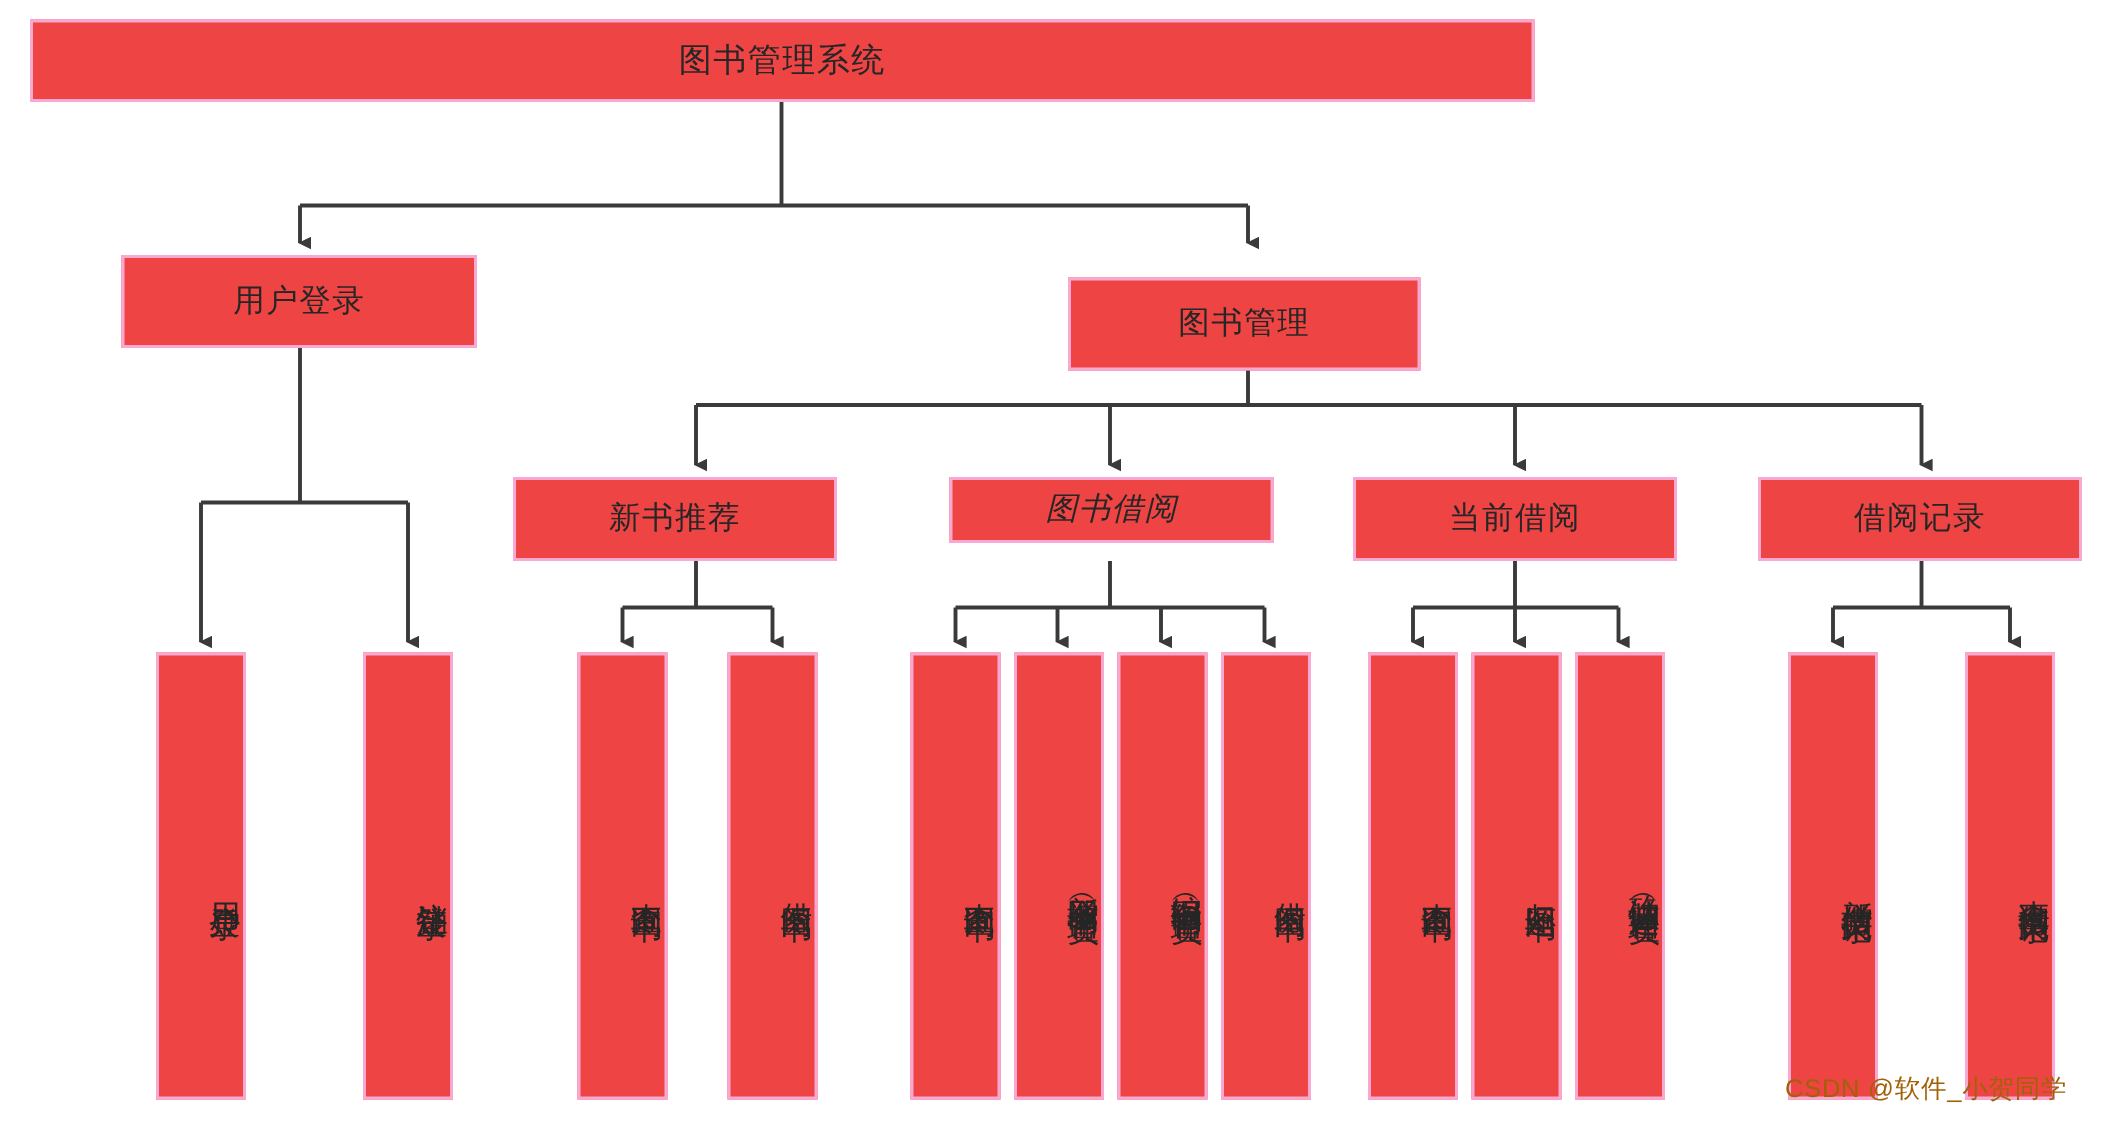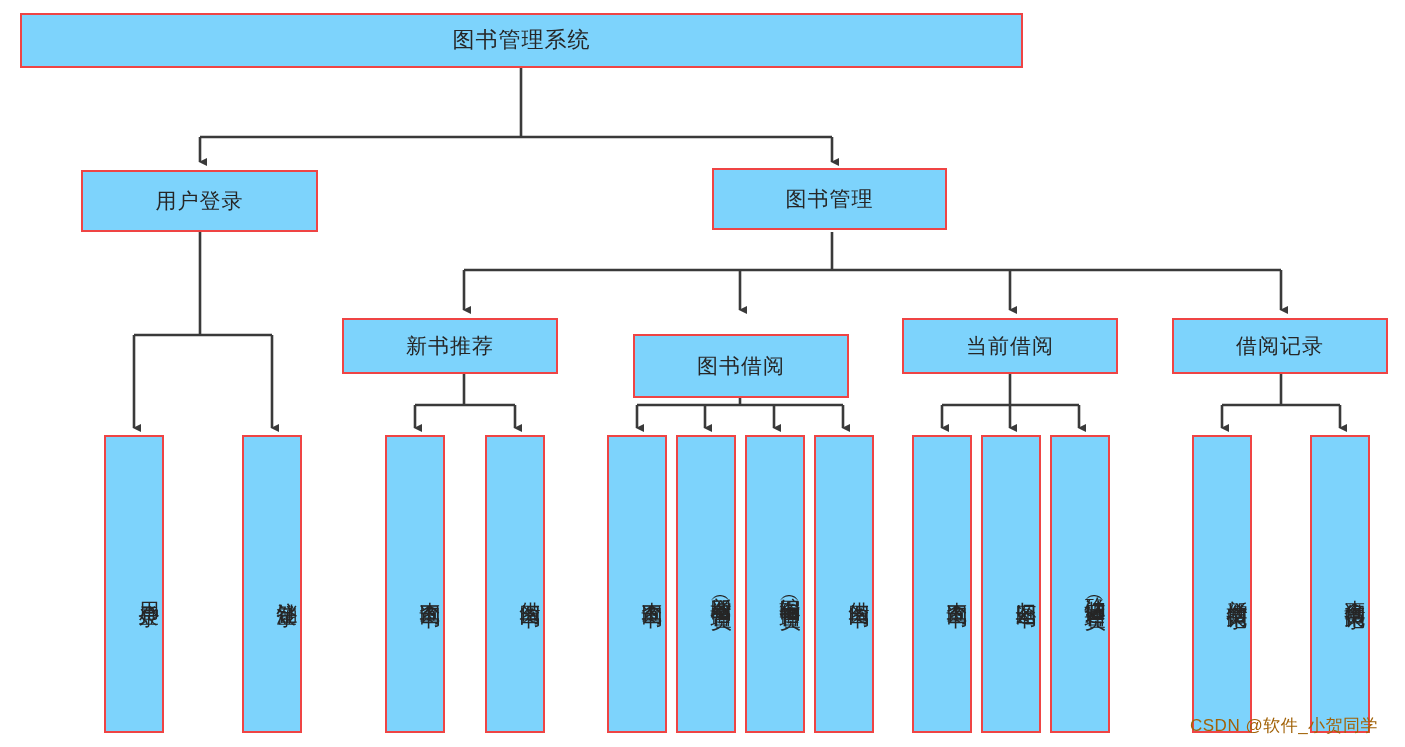--- a/index.html
+++ b/index.html
@@ -21,22 +21,22 @@
     position: absolute;
     left: 0;
     top: 0;
     width: 1405px;
     height: 747px;
     pointer-events: none;
   }
   .node {
     position: absolute;
     box-sizing: border-box;
-    border: 2px solid #ef4444;
-    background: #7dd3fc;
+    border: 2px solid #f9a8d4;
+    background: #ef4444;
     display: flex;
     align-items: center;
     justify-content: center;
     color: #262626;
     z-index: 2;
   }
   .node.h {
     font-size: 21px;
     letter-spacing: 1px;
     line-height: 1.2;
@@ -127,28 +127,28 @@
     </g>
   </svg>
 
   <div class="node h root" style="left:20px; top:13px; width:1003px; height:55px;">
     <span>图书管理系统</span>
   </div>
 
   <div class="node h" style="left:81px; top:170px; width:237px; height:62px;">
     <span>用户登录</span>
   </div>
-  <div class="node h" style="left:712px; top:168px; width:235px; height:62px;text-align:center;">
+  <div class="node h" style="left:712px; top:185px; width:235px; height:62px;text-align:center;">
     <span>图书管理</span>
   </div>
 
   <div class="node h" style="left:342px; top:318px; width:216px; height:56px;">
     <span>新书推荐</span>
   </div>
-  <div class="node h" style="left:633px; top:334px; width:216px; height:64px;">
+  <div class="node h" style="left:633px; top:318px; width:216px; height:44px;font-style:italic;">
     <span>图书借阅</span>
   </div>
   <div class="node h" style="left:1172px; top:318px; width:216px; height:56px;">
     <span>借阅记录</span>
   </div>
   <div class="node h" style="left:902px; top:318px; width:216px; height:56px;">
     <span>当前借阅</span>
   </div>
 
   <div class="node v" style="left:104px; top:435px; width:60px; height:298px;">

